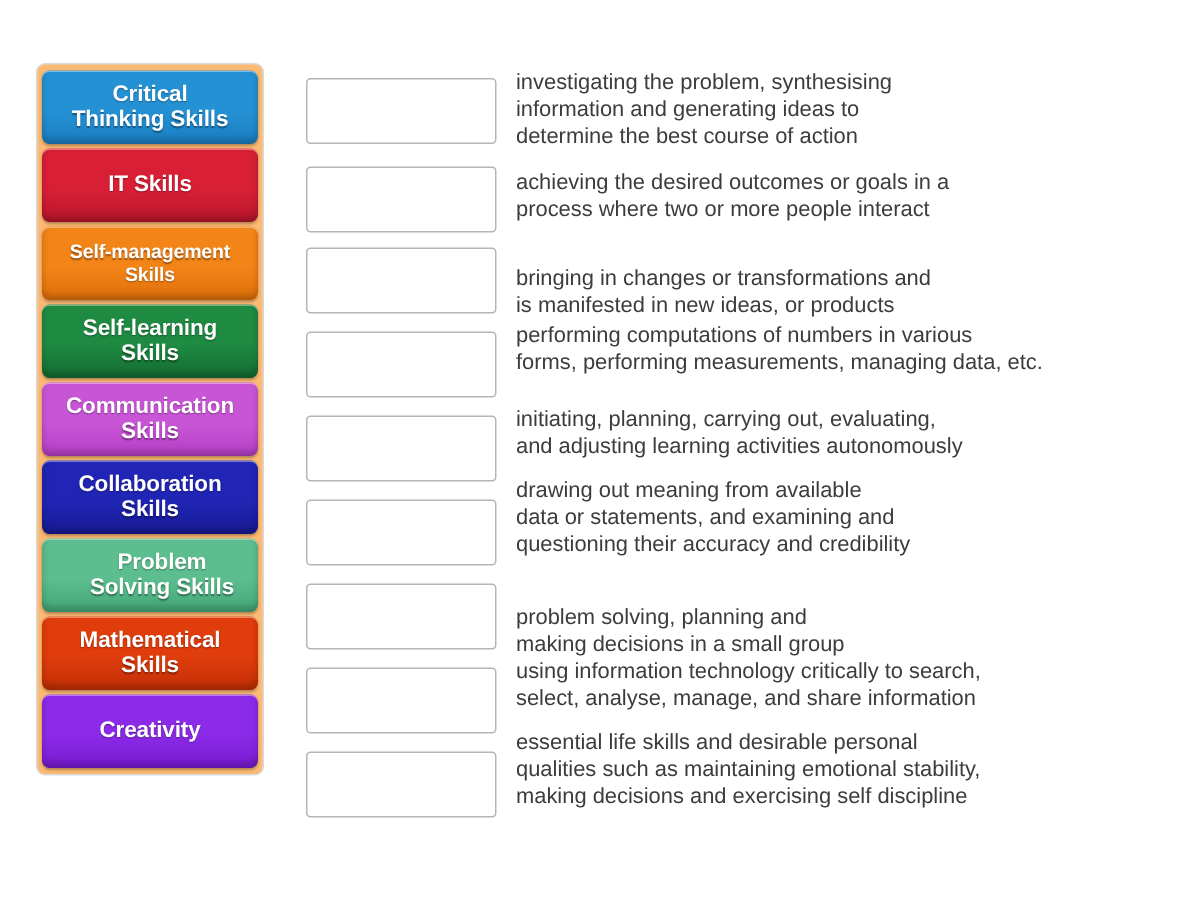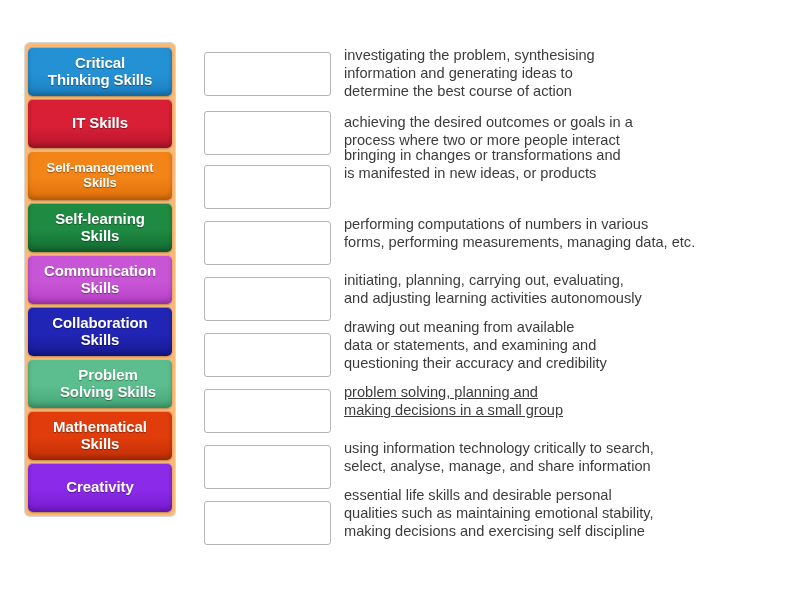--- a/index.html
+++ b/index.html
@@ -128,34 +128,34 @@
 
   <div id="rows-layer">
       <div class="dropzone" style="top: 52px;"></div>
       <div class="definition" style="top: 46px;">investigating the problem, synthesising
 information and generating ideas to
 determine the best course of action</div>
       <div class="dropzone" style="top: 111px;"></div>
       <div class="definition" style="top: 113px;">achieving the desired outcomes or goals in a
 process where two or more people interact</div>
       <div class="dropzone" style="top: 165px;"></div>
-      <div class="definition" style="top: 146px;">bringing in changes or transformations and
+      <div class="definition" style="top: 177px;">bringing in changes or transformations and
 is manifested in new ideas, or products</div>
       <div class="dropzone" style="top: 221px;"></div>
       <div class="definition" style="top: 215px;">performing computations of numbers in various
 forms, performing measurements, managing data, etc.</div>
       <div class="dropzone" style="top: 277px;"></div>
       <div class="definition" style="top: 271px;">initiating, planning, carrying out, evaluating,
 and adjusting learning activities autonomously</div>
       <div class="dropzone" style="top: 333px;"></div>
       <div class="definition" style="top: 318px;">drawing out meaning from available
 data or statements, and examining and
 questioning their accuracy and credibility</div>
       <div class="dropzone" style="top: 389px;"></div>
-      <div class="definition" style="top: 383px; text-decoration: underline;">problem solving, planning and
+      <div class="definition" style="top: 403px;">problem solving, planning and
 making decisions in a small group</div>
       <div class="dropzone" style="top: 445px;"></div>
       <div class="definition" style="top: 439px;">using information technology critically to search,
 select, analyse, manage, and share information</div>
       <div class="dropzone" style="top: 501px;"></div>
       <div class="definition" style="top: 486px;">essential life skills and desirable personal
 qualities such as maintaining emotional stability,
 making decisions and exercising self discipline</div>
     </div>
 

